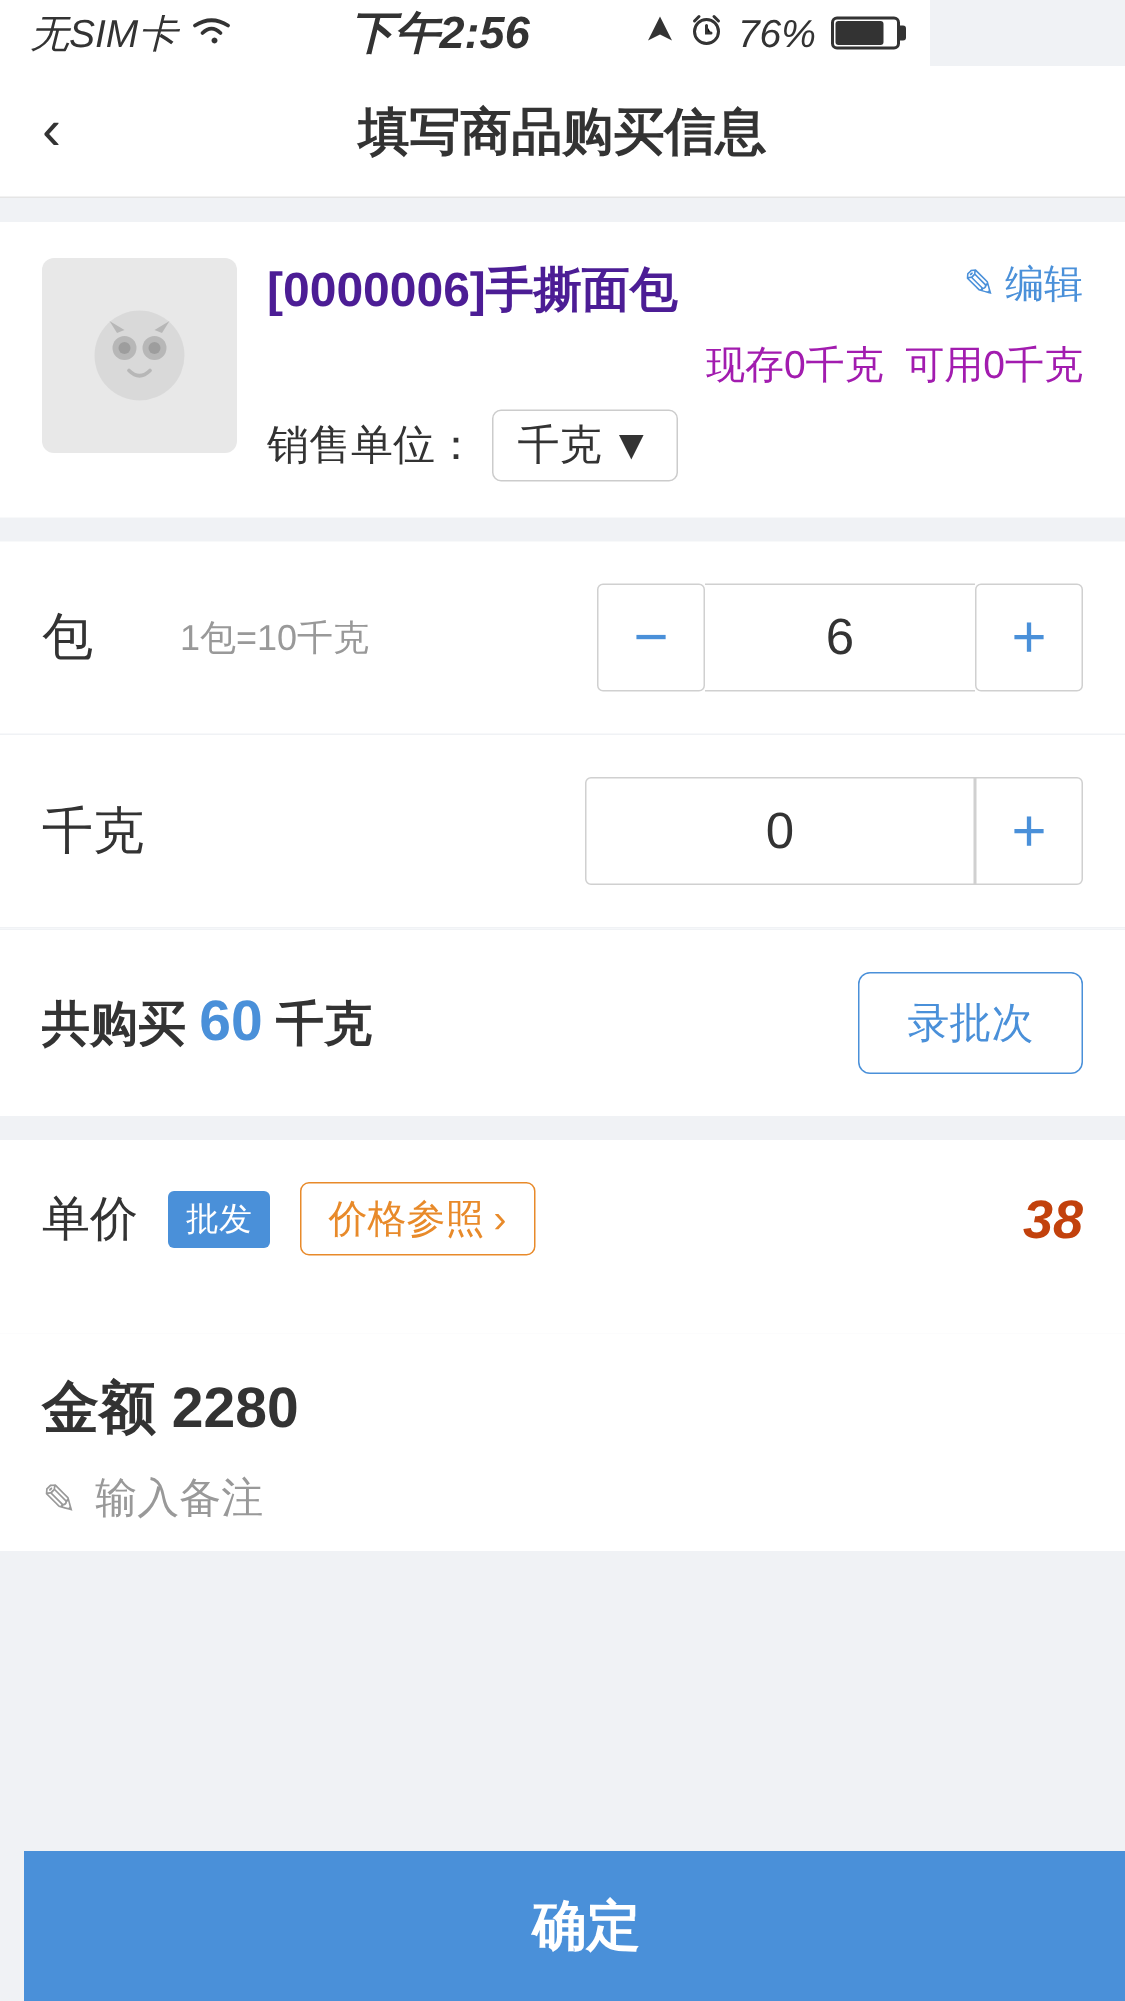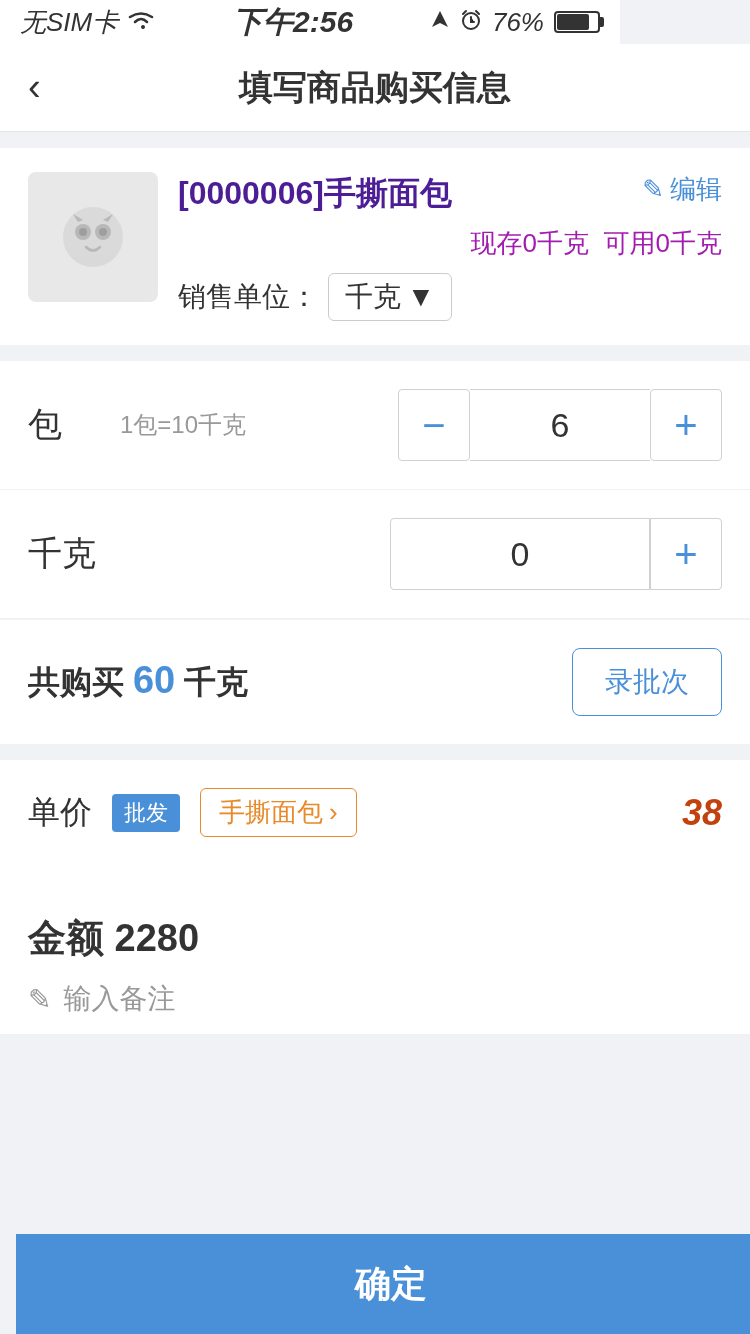--- a/index.html
+++ b/index.html
@@ -448,21 +448,21 @@
     </div>
     <button class="record-btn">录批次</button>
   </div>
 </div>
 
 <div class="price-section">
   <div class="price-row">
     <span class="price-label">单价</span>
     <span class="price-tag">批发</span>
     <button class="price-ref-btn">
-      <span>手撕面包</span>
+      <span>价格参照</span>
       <span>›</span>
     </button>
     <span class="price-value">38</span>
   </div>
 </div>
 
 <div class="amount-section">
   <div class="amount-row">
     <span>金额</span>&nbsp;<span>2280</span>
   </div>

